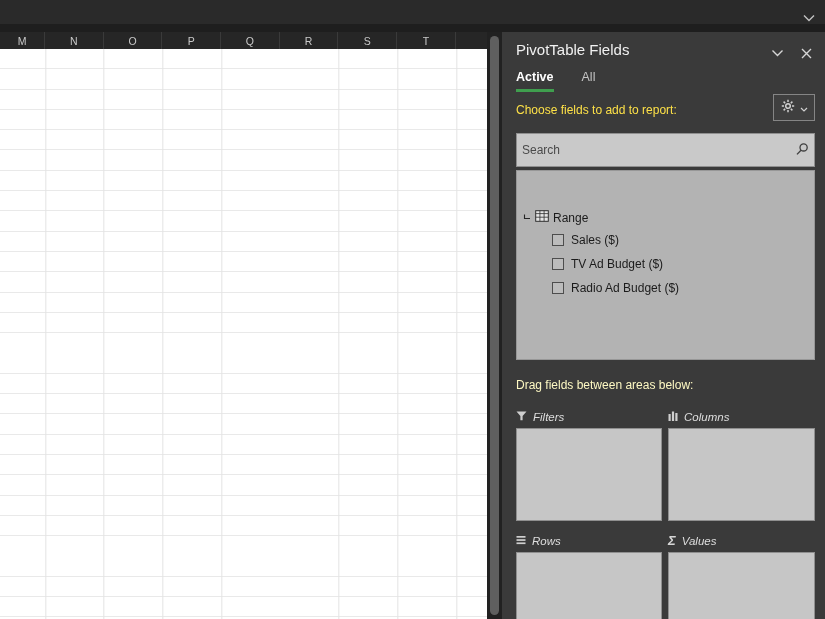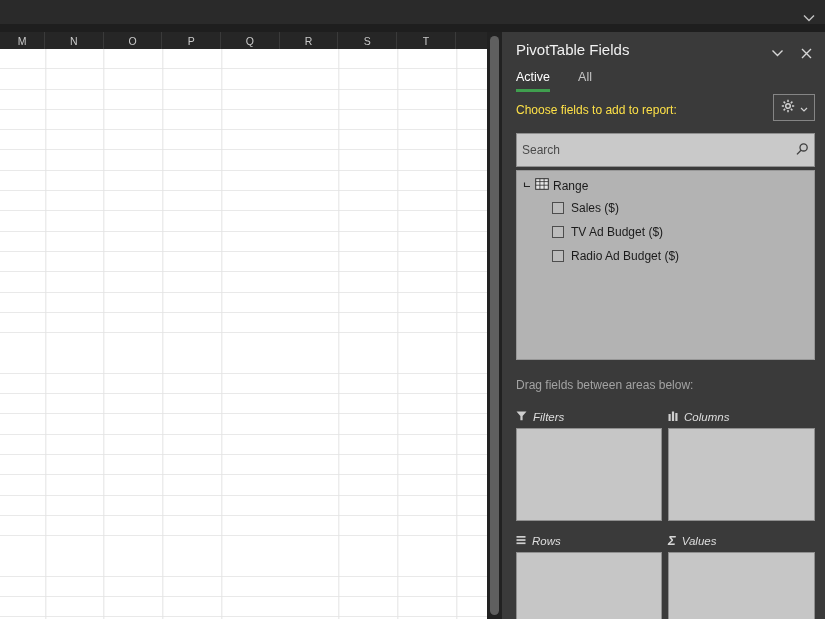--- a/index.html
+++ b/index.html
@@ -35,43 +35,43 @@
   .panel { position:absolute; top:32px; left:502px; width:323px; height:587px; background:#3a3a3a;
            overflow:hidden; color:#e3e3e3; font-size:12px; }
   .p-title { position:absolute; top:9px; left:14px; font-size:15px; font-weight:400; color:#f1f1f1; }
   .icon-btn { position:absolute; width:18px; height:18px; display:flex; align-items:center;
               justify-content:center; cursor:pointer; }
   .p-collapse { top:12px; left:266px; }
   .p-close { top:12px; left:295px; }
 
   .p-tabs { position:absolute; top:38px; left:14px; display:flex; gap:28px; }
   .tab { font-size:12.5px; color:#c4c4c4; padding-bottom:5px; border-bottom:3px solid transparent; cursor:pointer; }
-  .tab.active { color:#ffffff; font-weight:400; }
+  .tab.active { color:#ffffff; font-weight:700; }
 
   .p-choose { position:absolute; top:71px; left:14px; color:#fde047; }
   .gear-btn { position:absolute; top:62px; right:10px; width:42px; height:27px; box-sizing:border-box;
               background:#3f3f3f; border:1px solid #858585; display:flex; align-items:center;
               justify-content:center; gap:5px; cursor:pointer; }
 
   .p-search { position:absolute; top:101px; left:14px; right:10px; height:22px; box-sizing:border-box;
               background:#c9c9c9; border:1px solid #8f8f8f; display:flex; align-items:center; padding:16px 5px; }
   .p-search input { flex:1; min-width:0; border:none; outline:none; background:transparent;
                     font-family:inherit; font-size:12px; color:#2e2e2e; padding:0; }
   .p-search input::placeholder { color:#4a4a4a; opacity:1; }
 
   .p-fields { position:absolute; top:138px; left:14px; right:10px; height:190px; box-sizing:border-box;
               background:#b3b3b3; border:1px solid #979797; padding-top:4px; overflow:hidden; }
   .group-row { display:flex; align-items:center; height:21px; padding-left:6px; gap:4px;
-               color:#1b1b1b; cursor:pointer; }
+               color:#1b1b1b; cursor:pointer;margin-top:32px; }
   .group-row .glabel { font-size:12px; }
   .field-row { display:flex; align-items:center; height:24px; padding-left:35px; gap:7px; }
   .cb { width:12px; height:12px; box-sizing:border-box; border:1px solid #4d4d4d; background:#bcbcbc; cursor:pointer; }
   .flabel { color:#1b1b1b; font-size:12px; }
 
-  .p-drag { position:absolute; top:346px; left:14px; color:#a3a3a3; }
+  .p-drag { position:absolute; top:346px; left:14px; color:#fef9c3; }
 
   .p-areas { position:absolute; top:373px; left:14px; right:10px; }
   .area-row { display:flex; gap:6px;font-style:italic; }
   .area-row.second { margin-top:8px; }
   .area-col.left { width:146px; } .area-col.right { width:147px; }
   .area-label { height:23px; display:flex; align-items:center; gap:6px; font-size:11.5px; color:#dedede; }
   .area-box { height:93px; box-sizing:border-box; background:#c6c6c6; border:1px solid #8f8f8f; }
   .sigma { font-size:13px; font-weight:700; color:#d6d6d6; line-height:1; }
 </style>
 </head>

